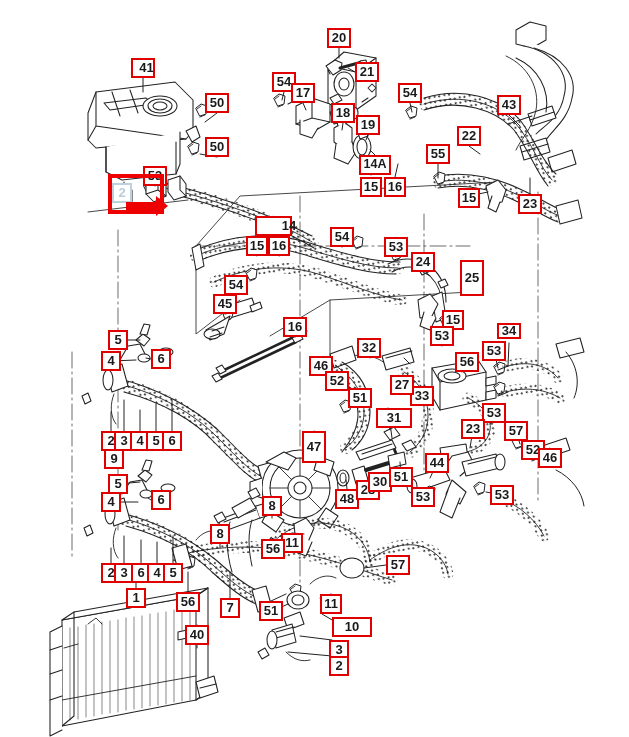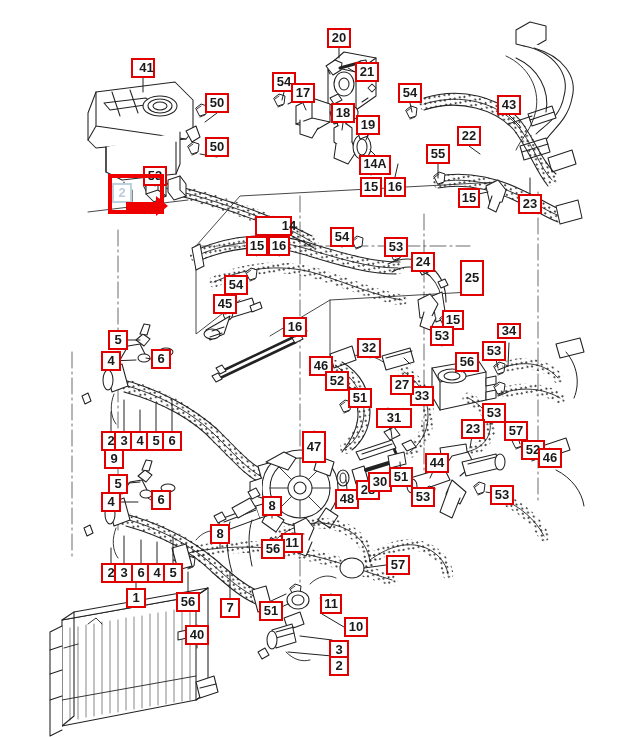--- a/index.html
+++ b/index.html
@@ -591,21 +591,21 @@
       <div class="callout" style="left: 101px; top: 563px; width: 20px; height: 20px;">2</div>
       <div class="callout" style="left: 114px; top: 563px; width: 20px; height: 20px;">3</div>
       <div class="callout" style="left: 131px; top: 563px; width: 20px; height: 20px;">6</div>
       <div class="callout" style="left: 147px; top: 563px; width: 20px; height: 20px;">4</div>
       <div class="callout" style="left: 163px; top: 563px; width: 20px; height: 20px;">5</div>
       <div class="callout" style="left: 126px; top: 588px; width: 20px; height: 20px;">1</div>
       <div class="callout" style="left: 176px; top: 592px; width: 24px; height: 20px;">56</div>
       <div class="callout" style="left: 220px; top: 598px; width: 20px; height: 20px;">7</div>
       <div class="callout" style="left: 259px; top: 601px; width: 24px; height: 20px;">51</div>
       <div class="callout" style="left: 320px; top: 594px; width: 22px; height: 20px;">11</div>
-      <div class="callout" style="left: 344px; top: 617px; width: 24px; height: 20px;">10</div>
+      <div class="callout" style="left: 332px; top: 617px; width: 40px; height: 20px;">10</div>
       <div class="callout" style="left: 185px; top: 625px; width: 24px; height: 20px;">40</div>
       <div class="callout" style="left: 329px; top: 640px; width: 20px; height: 20px;">3</div>
       <div class="callout" style="left: 329px; top: 656px; width: 20px; height: 20px;">2</div>
     </div>
 
   <div class="hl-box" id="hl-box" style="left: 108px; top: 174px; width: 56px; height: 40px;"></div>
   <svg class="hl-arrow" id="hl-arrow" xmlns="http://www.w3.org/2000/svg" width="70" height="28" style="left: 112px; top: 192px;">
       <path d="M14,10 L44,10 L44,4 L56,14 L44,24 L44,18 L14,18 Z" fill="#ee0000"></path>
     </svg>
 

